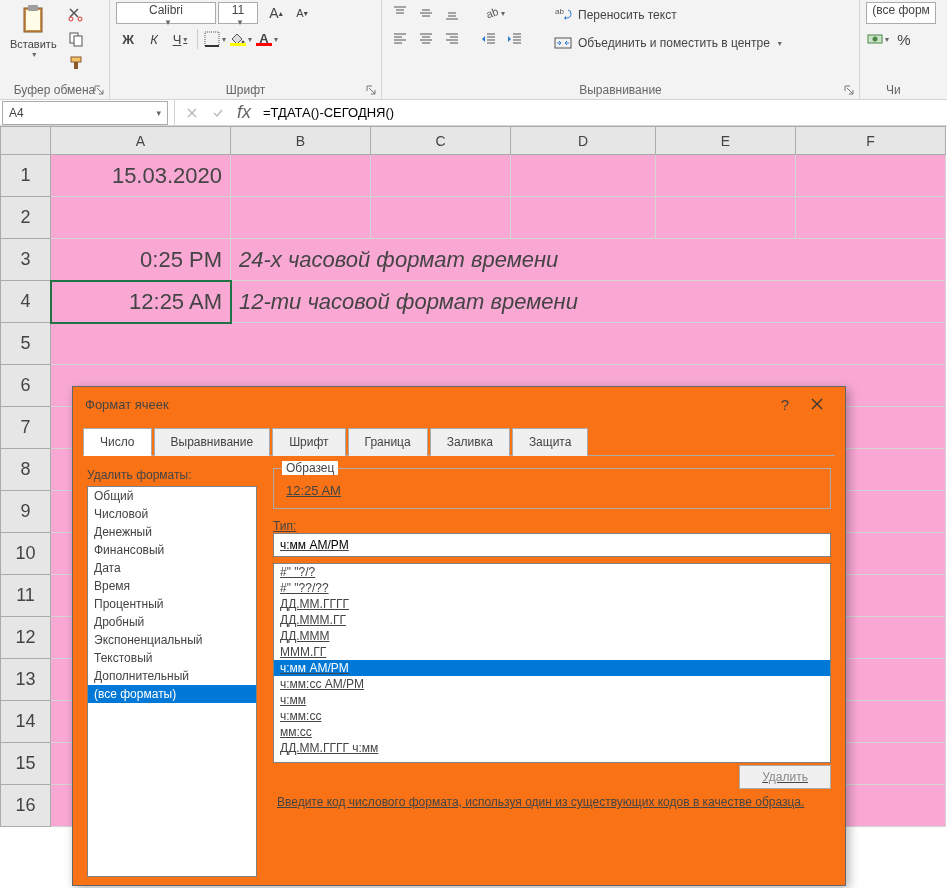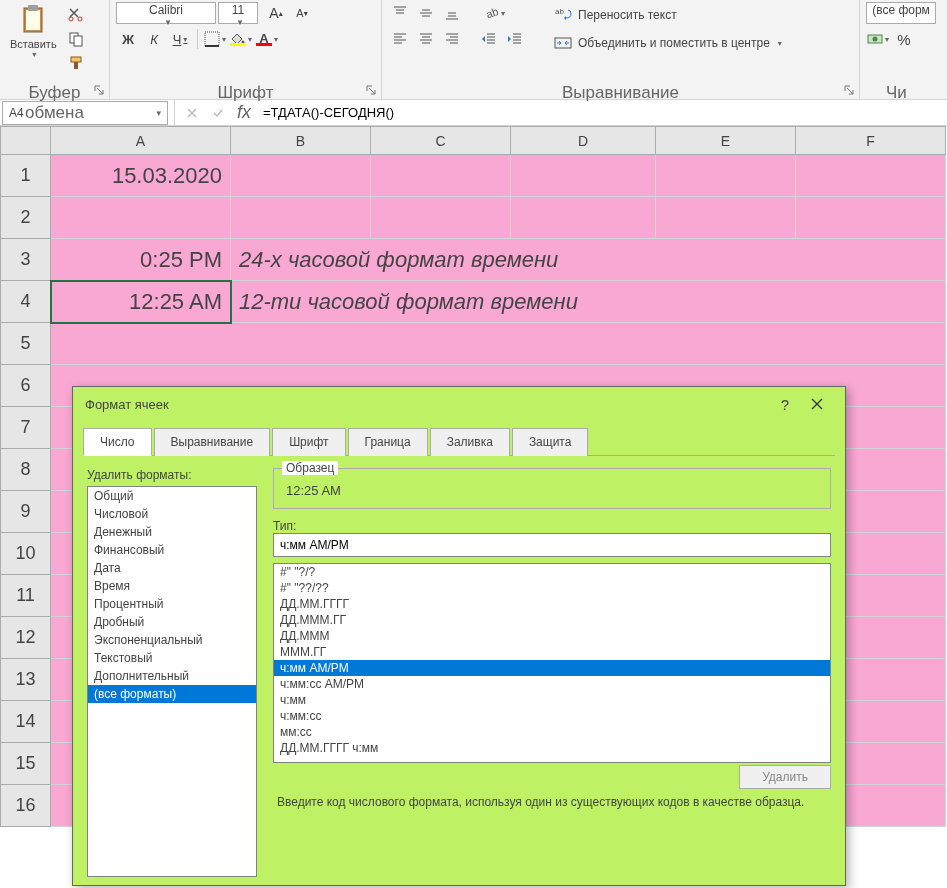--- a/index.html
+++ b/index.html
@@ -23,21 +23,21 @@
   }
   .ribbon-group {
     border-right: 1px solid #d4d4d4;
     display: flex;
     flex-direction: column;
     position: relative;
     padding: 2px 6px 0 6px;
   }
   .ribbon-group-label {
     text-align: center;
-    font-size: 17px;
+    font-size: 12px;
     color: #666;
     padding: 2px 0 3px 0;
     height: 18px;
   }
   .ribbon-group-content {
     flex: 1;
     display: flex;
     align-items: flex-start;
   }
   .group-dialog-launcher {
@@ -163,21 +163,21 @@
   .active-cell {
     outline:2px solid #217346;
     outline-offset:-1px;
   }
 
   
   .dialog {
     position:absolute;
     left:72px; top:386px;
     width:774px; height:500px;
-    background:#bef264;
+    background:#f97316;
     border:1px solid #666;
     box-shadow: 3px 3px 10px rgba(0,0,0,0.3);
     display:flex; flex-direction:column;
   }
   .dialog-title {
     display:flex; align-items:center;
     height:34px; padding:0 12px;
     font-size:13px;
   }
   .dialog-title-text { flex:1; }
@@ -209,21 +209,21 @@
     display:flex; gap:16px;
   }
   .fmt-left { width:170px; display:flex; flex-direction:column;}
   .fmt-left-label { font-size:12px; margin-bottom:4px;}
   .fmt-cat-list {
     flex:1; border:1px solid #828282; background:#fff;
     overflow-y:auto; font-size:12px;
   }
   .fmt-cat-item { padding:2px 6px; cursor:pointer;}
   .fmt-cat-item.selected { background:#0078d7; color:#fff;}
-  .fmt-right { flex:1; display:flex; flex-direction:column;}
+  .fmt-right { flex:1; display:flex; flex-direction:column;text-decoration:underline;}
   .sample-box {
     border:1px solid #ababab; padding:8px 10px;
     position:relative; margin-bottom:10px;
   }
   .sample-box-label {
     position:absolute; top:-8px; left:8px;
     background:#fff; padding:0 4px; font-size:12px;
   }
   .sample-value { font-size:13px; padding:6px 2px 2px 2px;}
   .type-label { font-size:12px; margin-bottom:0;}

